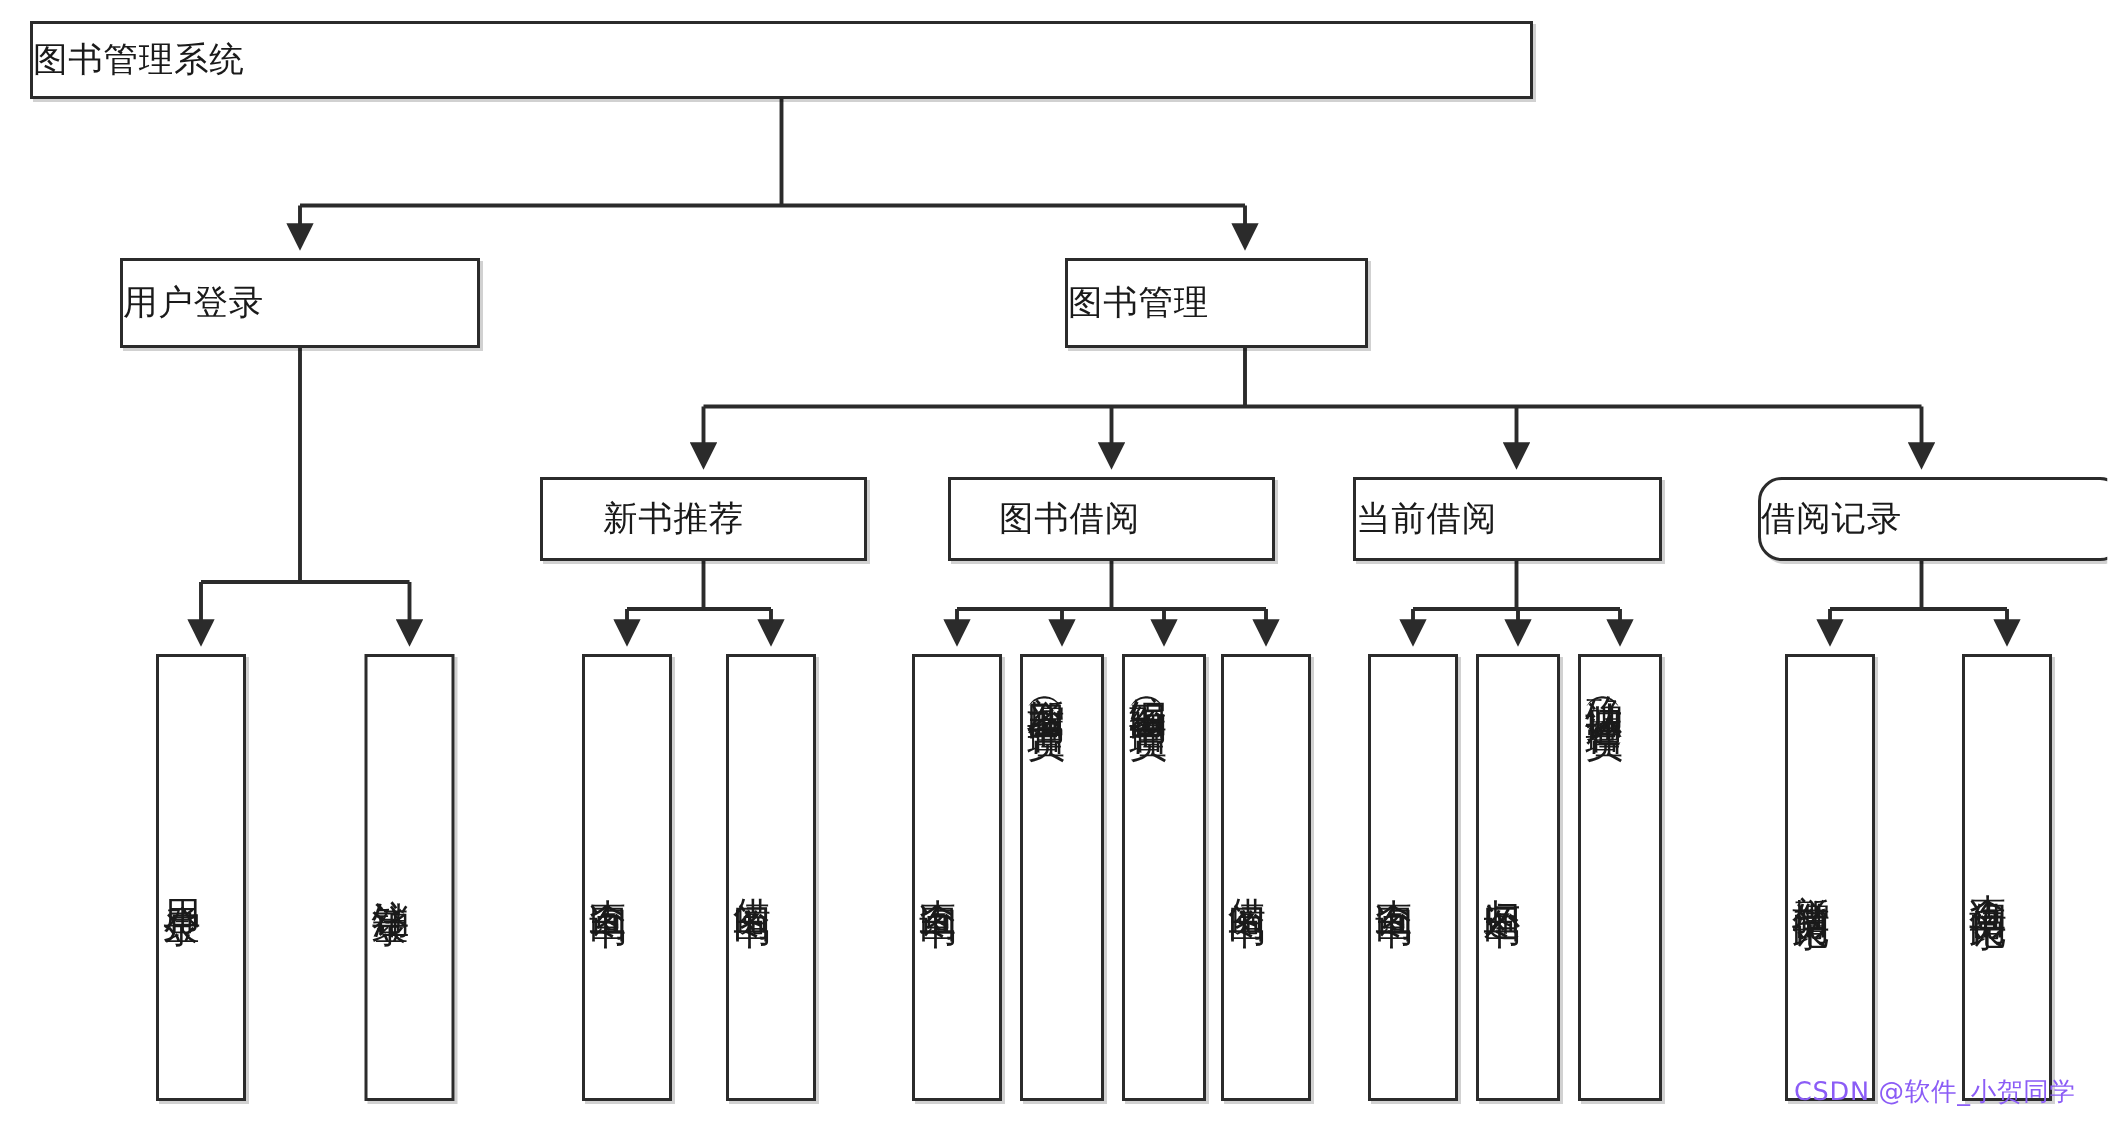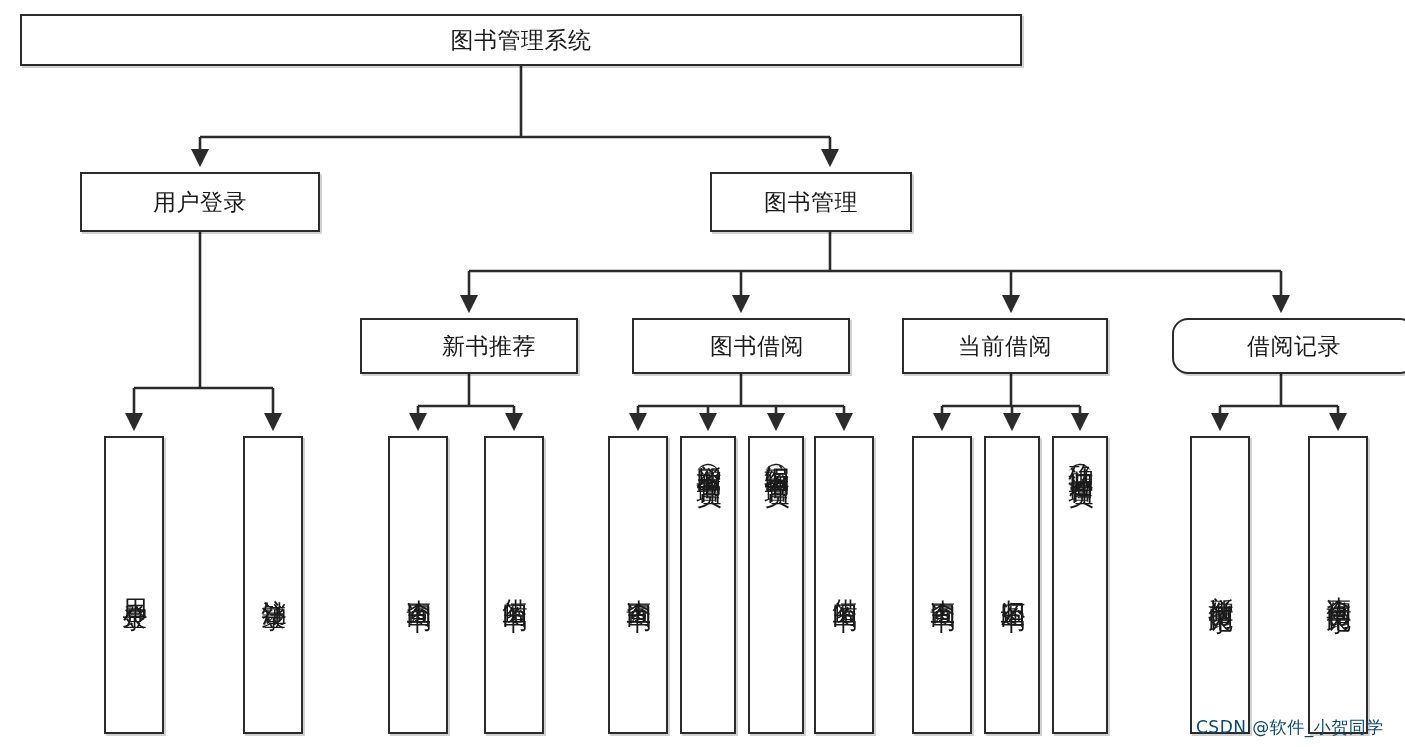--- a/index.html
+++ b/index.html
@@ -23,21 +23,21 @@
     height: 747px;
     pointer-events: none;
   }
   .node {
     position: absolute;
     box-sizing: border-box;
     border: 2px solid #2b2b2b;
     background: #ffffff;
     display: flex;
     align-items: center;
-    justify-content: center;
+    justify-content: flex-start;
     color: #1a1a1a;
     box-shadow: 2px 2px 0 rgba(0,0,0,0.18);
   }
   .node .label {
     display: block;
     text-align: center;
     line-height: 1.15;
     letter-spacing: 0.5px;
   }
   .node.horizontal .label {
@@ -57,21 +57,21 @@
   .node.vertical {
     align-items: flex-start;
     padding-top: 6px;
   }
   .node.vertical.centered {
     align-items: center;
     padding-top: 0;
   }
   .watermark {
     position: absolute;
-    color: #0c4a6e;
+    color: #8b5cf6;
     font-size: 17px;
     white-space: nowrap;
     letter-spacing: 0.5px;
   }
 </style>
 </head>
 <body>
 
 <div id="canvas">
 

